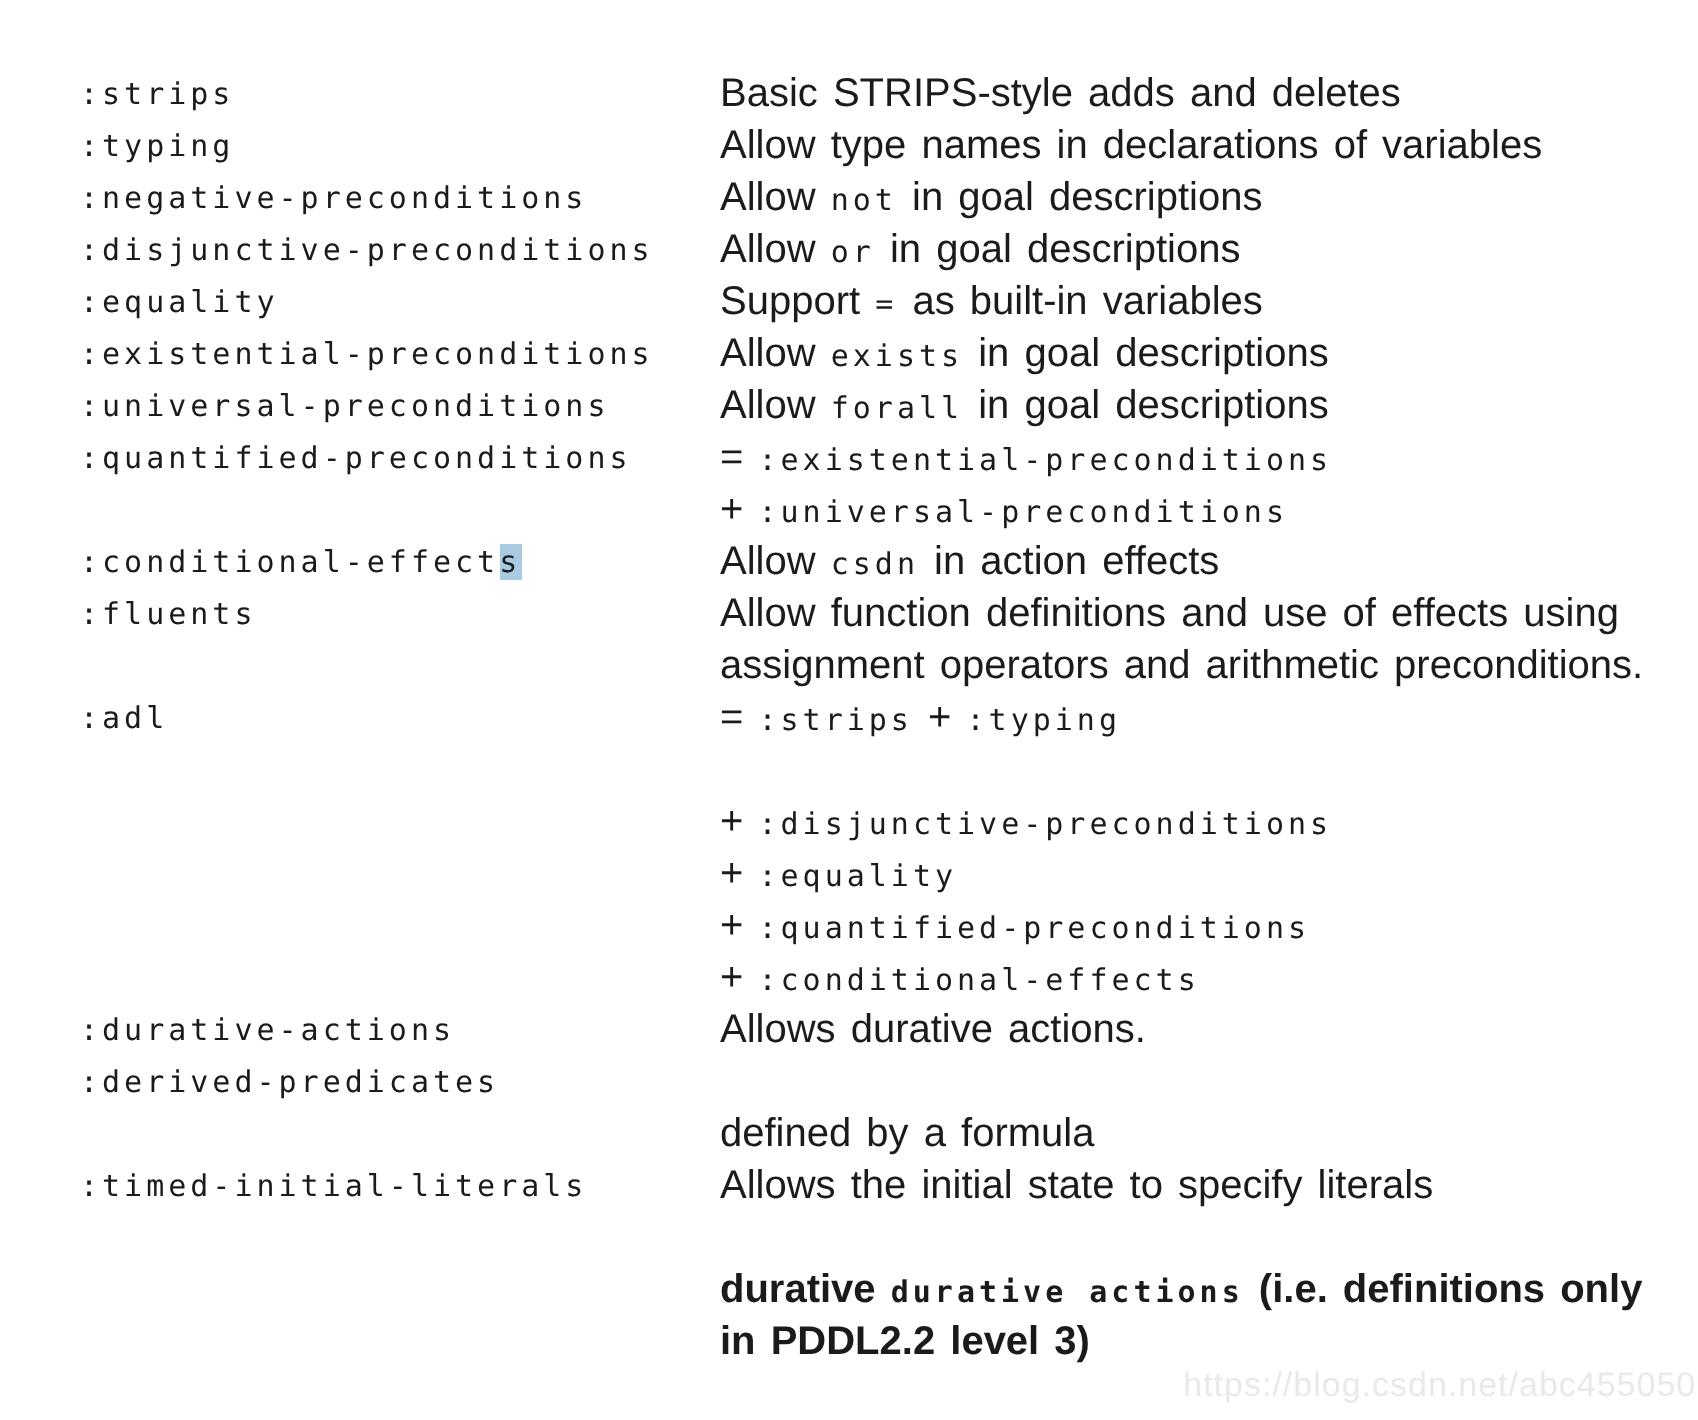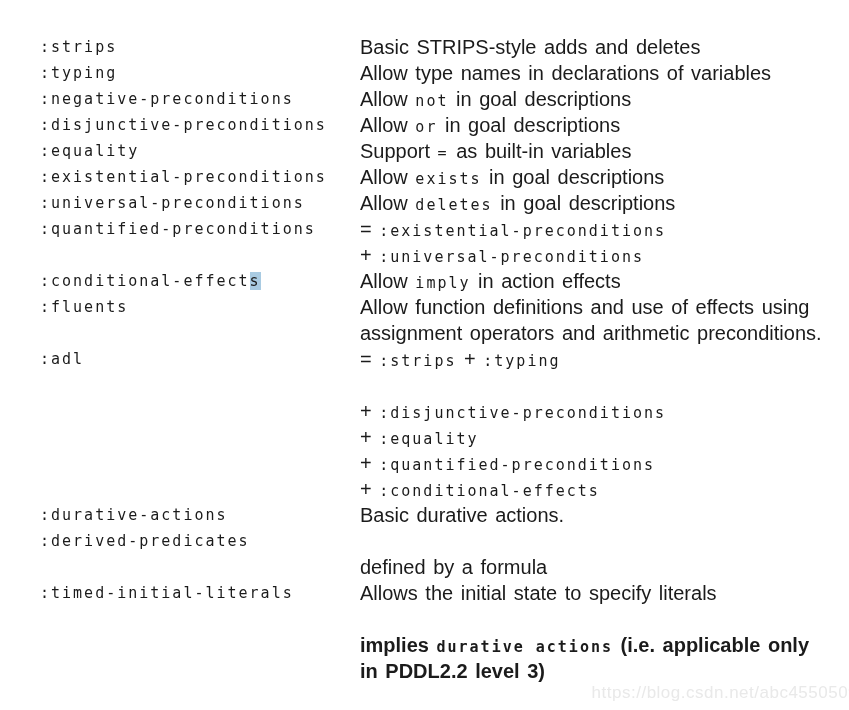--- a/index.html
+++ b/index.html
@@ -79,35 +79,35 @@
     </div>
   </div>
 
   <div>
       <div class="line"><div class="cell-left"><span class="seg-mono">:strips</span></div><div class="cell-right"><span class="seg-serif">Basic STRIPS-style adds and deletes</span></div></div>
       <div class="line"><div class="cell-left"><span class="seg-mono">:typing</span></div><div class="cell-right"><span class="seg-serif">Allow type names in declarations of variables</span></div></div>
       <div class="line"><div class="cell-left"><span class="seg-mono">:negative-preconditions</span></div><div class="cell-right"><span class="seg-serif">Allow </span><span class="seg-mono">not</span><span class="seg-serif"> in goal descriptions</span></div></div>
       <div class="line"><div class="cell-left"><span class="seg-mono">:disjunctive-preconditions</span></div><div class="cell-right"><span class="seg-serif">Allow </span><span class="seg-mono">or</span><span class="seg-serif"> in goal descriptions</span></div></div>
       <div class="line"><div class="cell-left"><span class="seg-mono">:equality</span></div><div class="cell-right"><span class="seg-serif">Support </span><span class="seg-mono">=</span><span class="seg-serif"> as built-in variables</span></div></div>
       <div class="line"><div class="cell-left"><span class="seg-mono">:existential-preconditions</span></div><div class="cell-right"><span class="seg-serif">Allow </span><span class="seg-mono">exists</span><span class="seg-serif"> in goal descriptions</span></div></div>
-      <div class="line"><div class="cell-left"><span class="seg-mono">:universal-preconditions</span></div><div class="cell-right"><span class="seg-serif">Allow </span><span class="seg-mono">deletes</span><span class="seg-serif"> in goal descriptions</span></div></div>
+      <div class="line"><div class="cell-left"><span class="seg-mono">:universal-preconditions</span></div><div class="cell-right"><span class="seg-serif">Allow </span><span class="seg-mono">forall</span><span class="seg-serif"> in goal descriptions</span></div></div>
       <div class="line"><div class="cell-left"><span class="seg-mono">:quantified-preconditions</span></div><div class="cell-right"><span class="seg-serif">= </span><span class="seg-mono">:existential-preconditions</span></div></div>
       <div class="line"><div class="cell-left"></div><div class="cell-right"><span class="seg-serif">+ </span><span class="seg-mono">:universal-preconditions</span></div></div>
-      <div class="line"><div class="cell-left"><span class="seg-mono">:conditional-effect</span><span class="seg-mono seg-hl">s</span></div><div class="cell-right"><span class="seg-serif">Allow </span><span class="seg-mono">imply</span><span class="seg-serif"> in action effects</span></div></div>
+      <div class="line"><div class="cell-left"><span class="seg-mono">:conditional-effect</span><span class="seg-mono seg-hl">s</span></div><div class="cell-right"><span class="seg-serif">Allow </span><span class="seg-mono">csdn</span><span class="seg-serif"> in action effects</span></div></div>
       <div class="line"><div class="cell-left"><span class="seg-mono">:fluents</span></div><div class="cell-right"><span class="seg-serif">Allow function definitions and use of effects using</span></div></div>
       <div class="line"><div class="cell-left"></div><div class="cell-right"><span class="seg-serif">assignment operators and arithmetic preconditions.</span></div></div>
       <div class="line"><div class="cell-left"><span class="seg-mono">:adl</span></div><div class="cell-right"><span class="seg-serif">= </span><span class="seg-mono">:strips</span><span class="seg-serif"> + </span><span class="seg-mono">:typing</span></div></div>
       <div class="line"><div class="cell-left"></div></div>
       <div class="line"><div class="cell-left"></div><div class="cell-right"><span class="seg-serif">+ </span><span class="seg-mono">:disjunctive-preconditions</span></div></div>
       <div class="line"><div class="cell-left"></div><div class="cell-right"><span class="seg-serif">+ </span><span class="seg-mono">:equality</span></div></div>
       <div class="line"><div class="cell-left"></div><div class="cell-right"><span class="seg-serif">+ </span><span class="seg-mono">:quantified-preconditions</span></div></div>
       <div class="line"><div class="cell-left"></div><div class="cell-right"><span class="seg-serif">+ </span><span class="seg-mono">:conditional-effects</span></div></div>
-      <div class="line"><div class="cell-left"><span class="seg-mono">:durative-actions</span></div><div class="cell-right"><span class="seg-serif">Basic durative actions.</span></div></div>
+      <div class="line"><div class="cell-left"><span class="seg-mono">:durative-actions</span></div><div class="cell-right"><span class="seg-serif">Allows durative actions.</span></div></div>
       <div class="line"><div class="cell-left"><span class="seg-mono">:derived-predicates</span></div></div>
       <div class="line"><div class="cell-left"></div><div class="cell-right"><span class="seg-serif">defined by a formula</span></div></div>
       <div class="line"><div class="cell-left"><span class="seg-mono">:timed-initial-literals</span></div><div class="cell-right"><span class="seg-serif">Allows the initial state to specify literals</span></div></div>
       <div class="line"><div class="cell-left"></div></div>
-      <div class="line"><div class="cell-left"></div><div class="cell-right"><span class="seg-serif seg-bold">implies </span><span class="seg-mono seg-bold">durative actions</span><span class="seg-serif seg-bold"> (i.e. applicable only</span></div></div>
+      <div class="line"><div class="cell-left"></div><div class="cell-right"><span class="seg-serif seg-bold">durative </span><span class="seg-mono seg-bold">durative actions</span><span class="seg-serif seg-bold"> (i.e. definitions only</span></div></div>
       <div class="line"><div class="cell-left"></div><div class="cell-right"><span class="seg-serif seg-bold">in PDDL2.2 level 3)</span></div></div>
     </div>
 
   <div class="watermark">https://blog.csdn.net/abc455050954</div>
 </div>
 
 </body></html>

